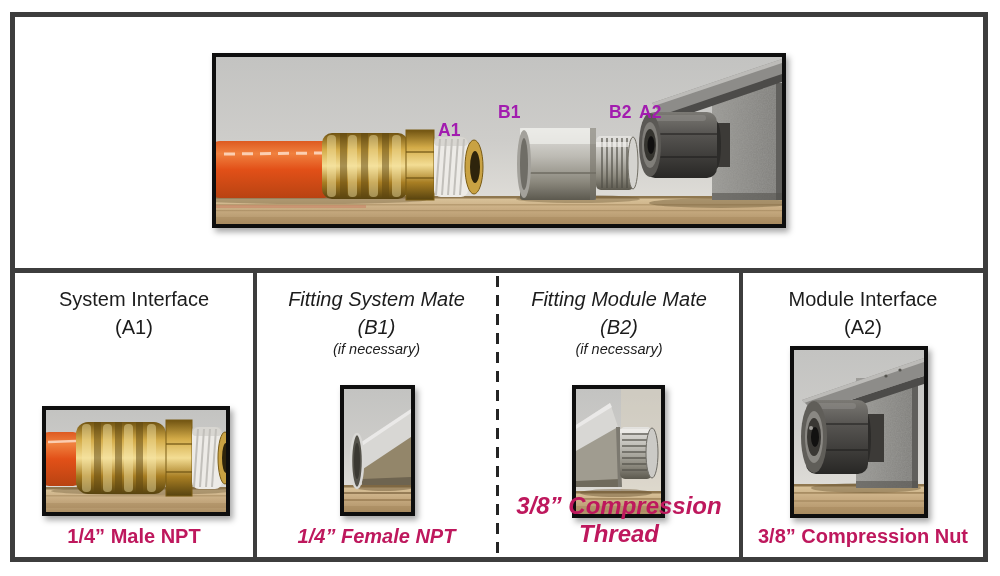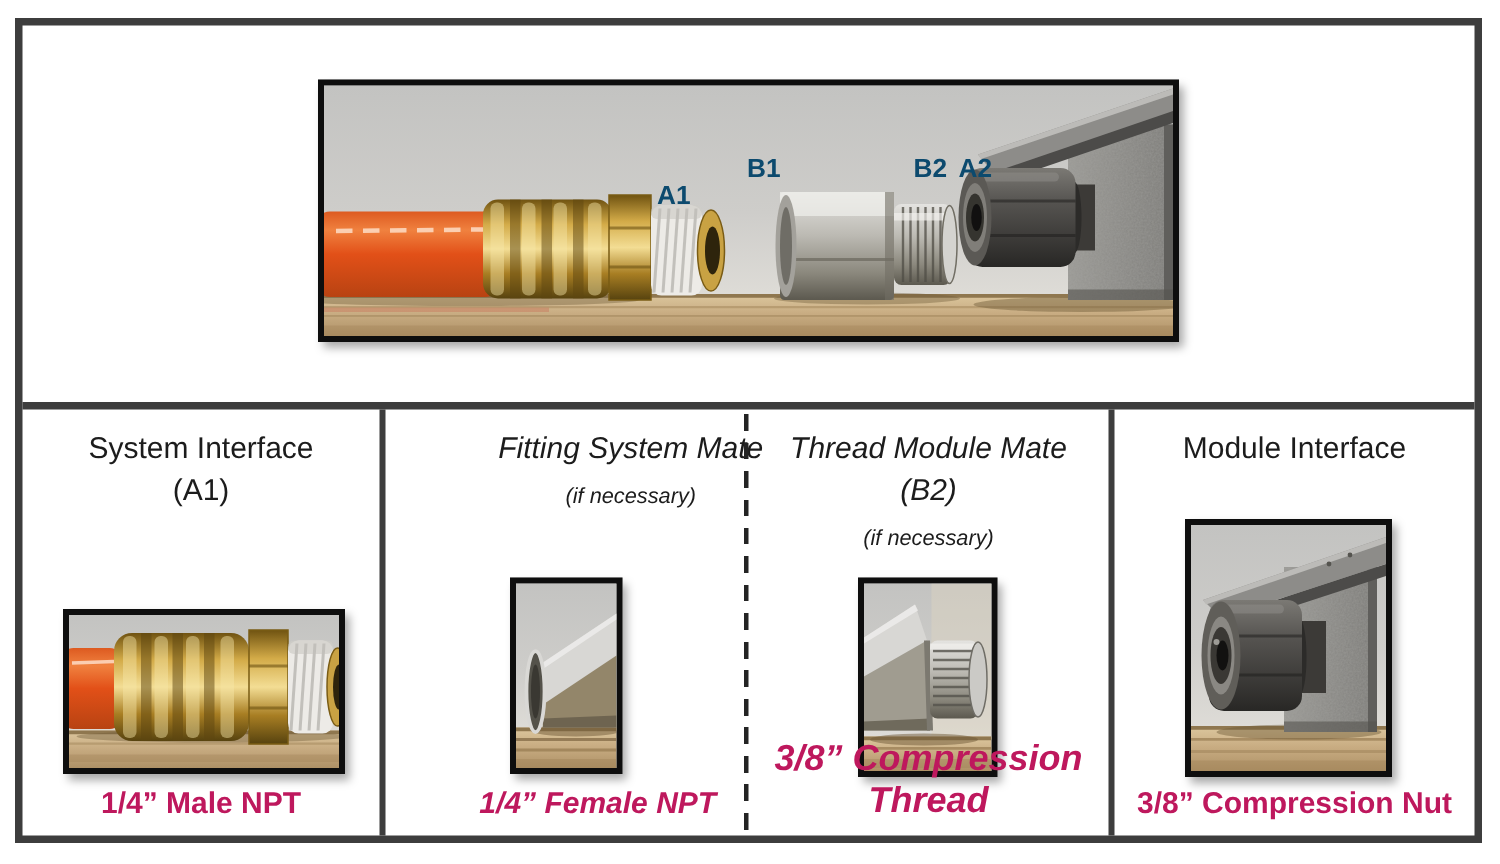--- a/index.html
+++ b/index.html
@@ -11,41 +11,41 @@
     position:absolute;left:10px;top:12px;width:978px;height:550px;
     border:5px solid #3d3d3d;box-sizing:border-box;background:#fff;
   }
   .top-section{position:absolute;left:0;top:0;width:968px;height:251px;}
   .photo{
     position:absolute;border:4px solid #0e0e0e;background:#cbcbc9;
     box-shadow:3px 4px 6px rgba(0,0,0,.35);
   }
   .photo svg{display:block;}
   .overview{left:197px;top:36px;width:566px;height:167px;}
-  .ovlabel{position:absolute;font-weight:700;font-size:17.5px;color:#0c4a6e;line-height:1;}
+  .ovlabel{position:absolute;font-weight:700;font-size:17.5px;color:#a21caf;line-height:1;}
   .lA1{left:222px;top:65px;}
   .lB1{left:282px;top:47px;}
   .lB2{left:393px;top:47px;}
   .lA2{left:423px;top:47px;}
   .hdiv{position:absolute;left:0;top:251px;width:968px;height:5px;background:#3d3d3d;}
   .bottom{position:absolute;left:0;top:256px;width:812px;height:284px;}
   .panel{position:absolute;top:0;height:284px;text-align:center;}
   .p1{left:0;width:238px;}
-  .p2{left:242px;width:239px;padding-left:44px;}
+  .p2{left:242px;width:239px;}
   .p3{left:484px;width:240px;}
   .p4{left:728px;width:240px;}
   .vdiv{position:absolute;top:0;height:284px;width:4px;background:#3d3d3d;}
   .vd1{left:238px;}
   .vd2{left:724px;}
   .vdash{
     position:absolute;top:3px;height:278px;width:3px;left:481px;
     background:repeating-linear-gradient(to bottom,#242424 0 11px,transparent 11px 19px);
   }
   .ptitle{padding-top:12px;font-size:20px;line-height:28px;font-weight:400;}
-  .pnote{margin-top:10px;font-size:14.5px;}
+  .pnote{font-size:14.5px;}
   .em .ptitle,.em .pnote,.em .pcaption{font-style:italic;}
   .pcaption{position:absolute;left:0;right:0;bottom:9px;font-size:20px;font-weight:700;color:#be185d;}
   .p3 .pcaption{font-size:24px;}
   .ph1{left:27px;top:133px;width:180px;height:102px;}
   .ph2{left:83px;top:112px;width:67px;height:123px;}
   .ph3{left:73px;top:112px;width:85px;height:125px;}
   .ph4{left:47px;top:73px;width:130px;height:164px;}
 </style>
 </head>
 <body>
@@ -221,20 +221,21 @@
         </svg>
       </div>
       <div class="pcaption">1/4” Male NPT</div>
     </div>
 
     <div class="vdiv vd1"></div>
 
     <div class="panel p2 em">
       <div class="ptitle">
         <div>Fitting System Mate</div>
+        <div>(B1)</div>
       </div>
       <div class="pnote">(if necessary)</div>
       <div class="photo ph2">
         <svg width="67" height="123" viewBox="0 0 67 123">
           <rect width="67" height="98" fill="url(#tb)"></rect>
           <rect y="96" width="67" height="27" fill="url(#tw)"></rect>
           <rect y="96" width="67" height="2.5" fill="#8f774f"></rect>
           <rect y="103" width="67" height="2" fill="#7e6440" opacity=".7"></rect>
           <rect y="110" width="67" height="2" fill="#8d7148" opacity=".6"></rect>
           <rect y="117" width="67" height="6" fill="#a08257" opacity=".4"></rect>
@@ -247,21 +248,21 @@
           <ellipse cx="13" cy="72" rx="3" ry="18" fill="#3a3832"></ellipse>
         </svg>
       </div>
       <div class="pcaption">1/4” Female NPT</div>
     </div>
 
     <div class="vdash"></div>
 
     <div class="panel p3 em">
       <div class="ptitle">
-        <div>Thread Module Mate</div>
+        <div>Fitting Module Mate</div>
         <div>(B2)</div>
       </div>
       <div class="pnote">(if necessary)</div>
       <div class="photo ph3">
         <svg width="85" height="125" viewBox="0 0 85 125">
           <rect width="85" height="104" fill="url(#tb)"></rect>
           <rect x="45" y="0" width="40" height="104" fill="#ded5c2" opacity=".45"></rect>
           <rect y="102" width="85" height="23" fill="url(#tw)"></rect>
           <rect y="102" width="85" height="2.5" fill="#8f774f"></rect>
           <rect y="109" width="85" height="1.8" fill="#8d7148" opacity=".6"></rect>
@@ -285,20 +286,21 @@
         </svg>
       </div>
       <div class="pcaption">3/8” Compression Thread</div>
     </div>
 
     <div class="vdiv vd2"></div>
 
     <div class="panel p4">
       <div class="ptitle">
         <div>Module Interface</div>
+        <div>(A2)</div>
       </div>
       <div class="photo ph4">
         <svg width="130" height="164" viewBox="0 0 130 164">
           <defs>
             <filter id="psp" x="0" y="0" width="100%" height="100%">
               <feTurbulence type="fractalNoise" baseFrequency="0.8" numOctaves="2"></feTurbulence>
               <feColorMatrix type="matrix" values="0 0 0 0 0.40 0 0 0 0 0.40 0 0 0 0 0.38 0 0 0 0.45 0"></feColorMatrix>
               <feComposite operator="in" in2="SourceGraphic"></feComposite>
             </filter>
           </defs>

